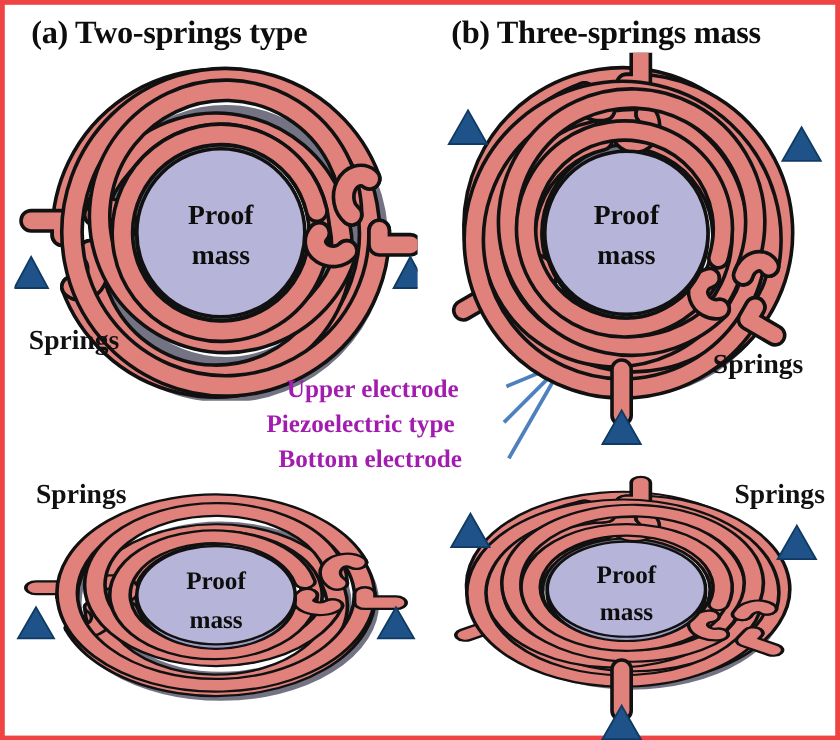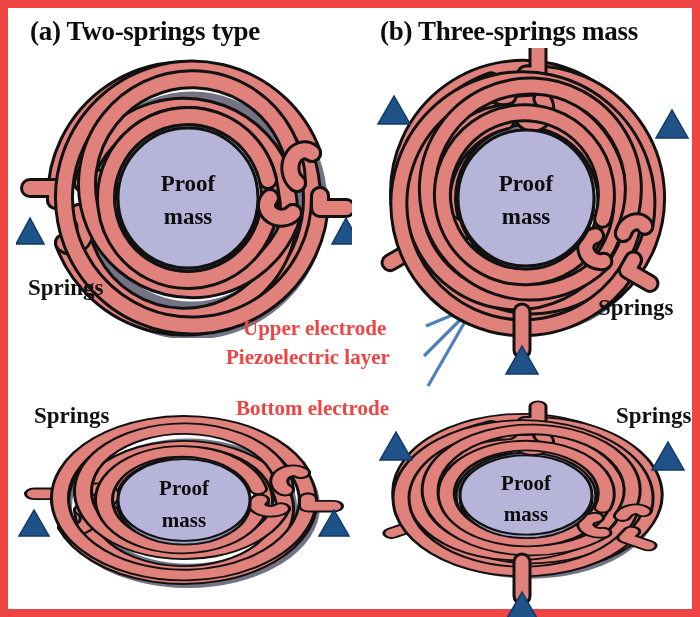--- a/index.html
+++ b/index.html
@@ -6,21 +6,21 @@
   body{
     width:700px;height:617px;
     font-family:"Liberation Serif",serif;
     overflow:hidden;
   }
   #figure{
     position:relative;
     width:700px;height:617px;
     box-sizing:border-box;
     background:#ffffff;
-    border:8px solid #ef4444;
+    border:4px solid #ef4444;
   }
   .panel-title{
     position:absolute;
     font-family:"Liberation Serif",serif;
     font-weight:bold;
     font-size:27px;
     color:#0d0d0d;
     letter-spacing:-0.3px;
     white-space:nowrap;
   }
@@ -38,27 +38,27 @@
   #springs-a{ left:20px; top:267px; }
   #springs-b{ left:590px; top:287px; }
   #springs-c{ left:26px; top:395px; }
   #springs-d{ left:608px; top:395px; }
 
   .stack-label{
     position:absolute;
     font-family:"Liberation Serif",serif;
     font-weight:bold;
     font-size:21px;
-    color:#ef4444;
+    color:#a21caf;
     white-space:nowrap;
     text-align:right;
   }
   #lbl-upper{ left:235px; top:308px; }
   #lbl-piezo{ left:218px; top:337px; }
-  #lbl-bottom{ left:228px; top:388px;text-align:right; }
+  #lbl-bottom{ left:228px; top:366px;text-align:right; }
 
   svg.dev{ position:absolute; display:block; }
   #dev-a{ left:8px;  top:40px; }
   #dev-b{ left:358px; top:40px; }
   #dev-c{ left:8px;  top:392px; }
   #dev-d{ left:358px; top:392px; }
   #leaders{ left:0; top:0; pointer-events:none; }
 
   .massLabel{
     font-family:"Liberation Serif",serif;
@@ -332,16 +332,16 @@
   <div class="label-springs" id="springs-d">Springs</div>
 
   
   <svg id="leaders" width="700" height="617" viewBox="0 0 700 617">
     <line x1="466" y1="298" x2="418" y2="318" stroke="#4d80bd" stroke-width="3.2"></line>
     <line x1="466" y1="298" x2="416" y2="348" stroke="#4d80bd" stroke-width="3.2"></line>
     <line x1="466" y1="298" x2="420" y2="378" stroke="#4d80bd" stroke-width="3.2"></line>
   </svg>
 
   <div class="stack-label" id="lbl-upper">Upper electrode</div>
-  <div class="stack-label" id="lbl-piezo">Piezoelectric layer</div>
+  <div class="stack-label" id="lbl-piezo">Piezoelectric type</div>
   <div class="stack-label" id="lbl-bottom">Bottom electrode</div>
 
 </div>
 
 </body></html>

